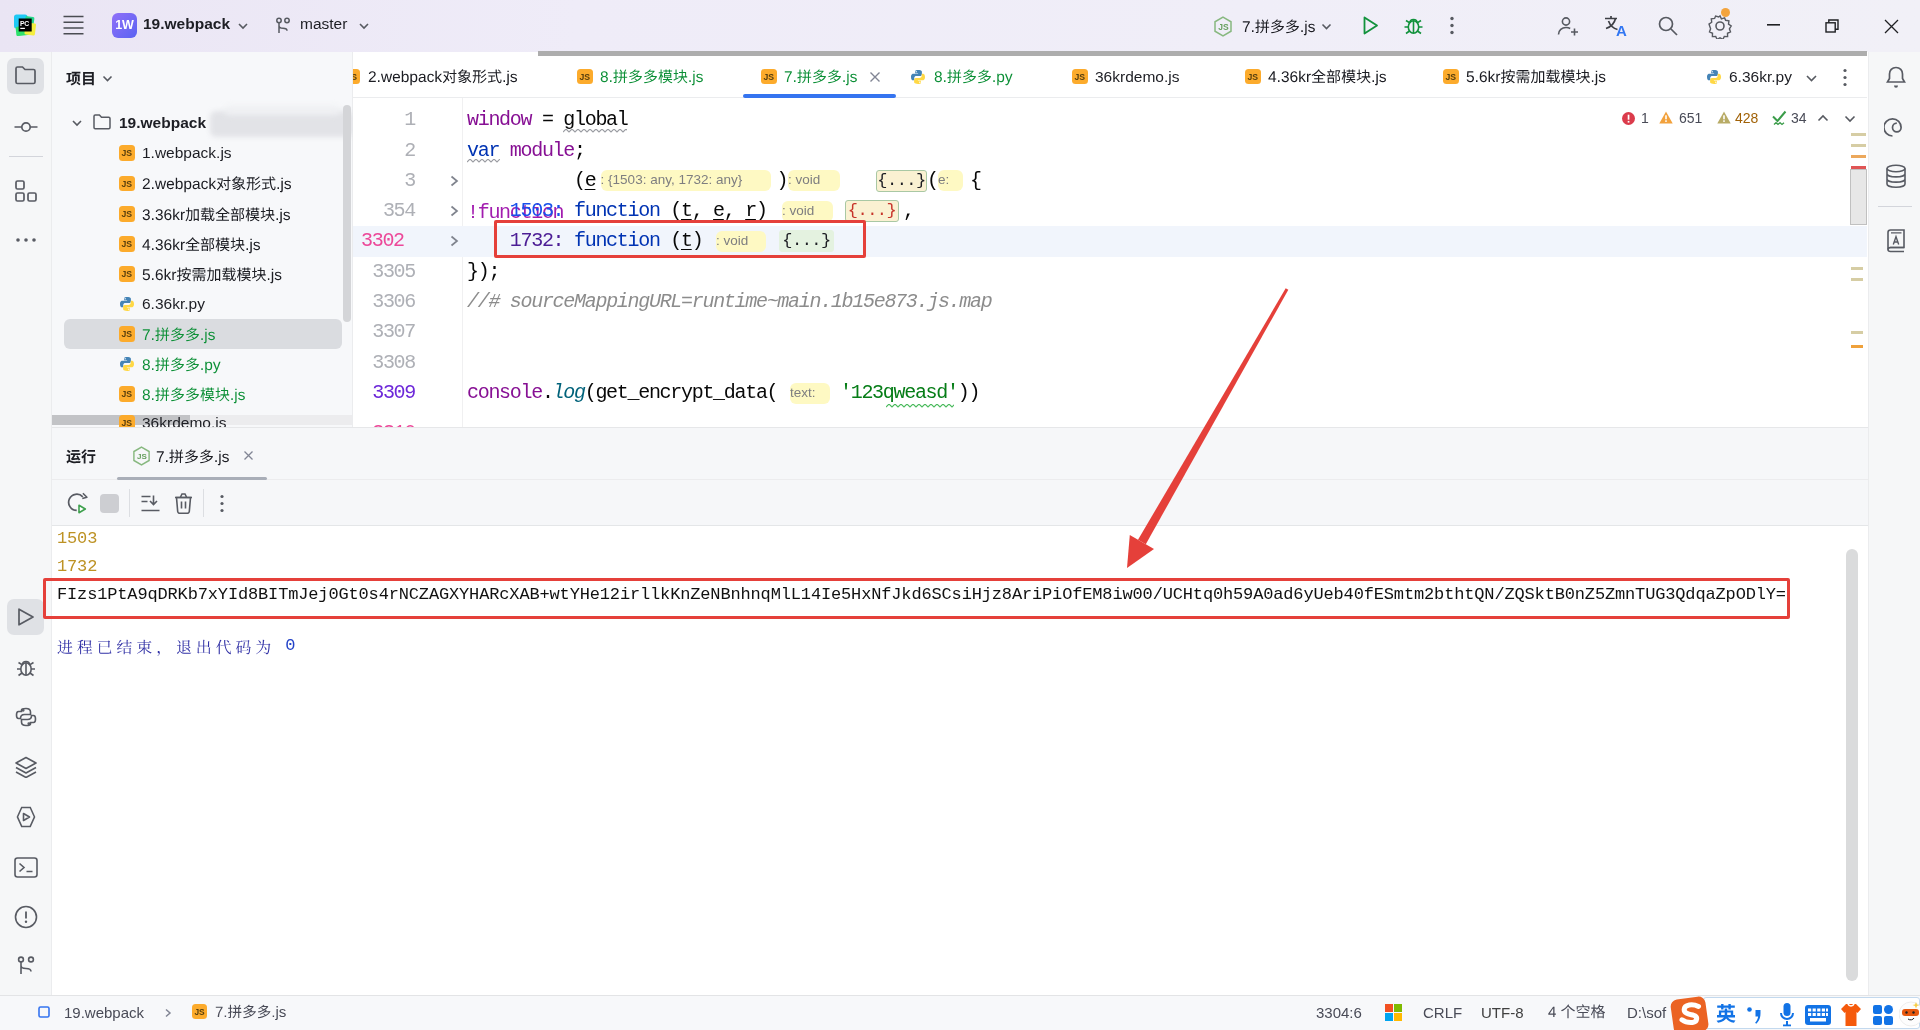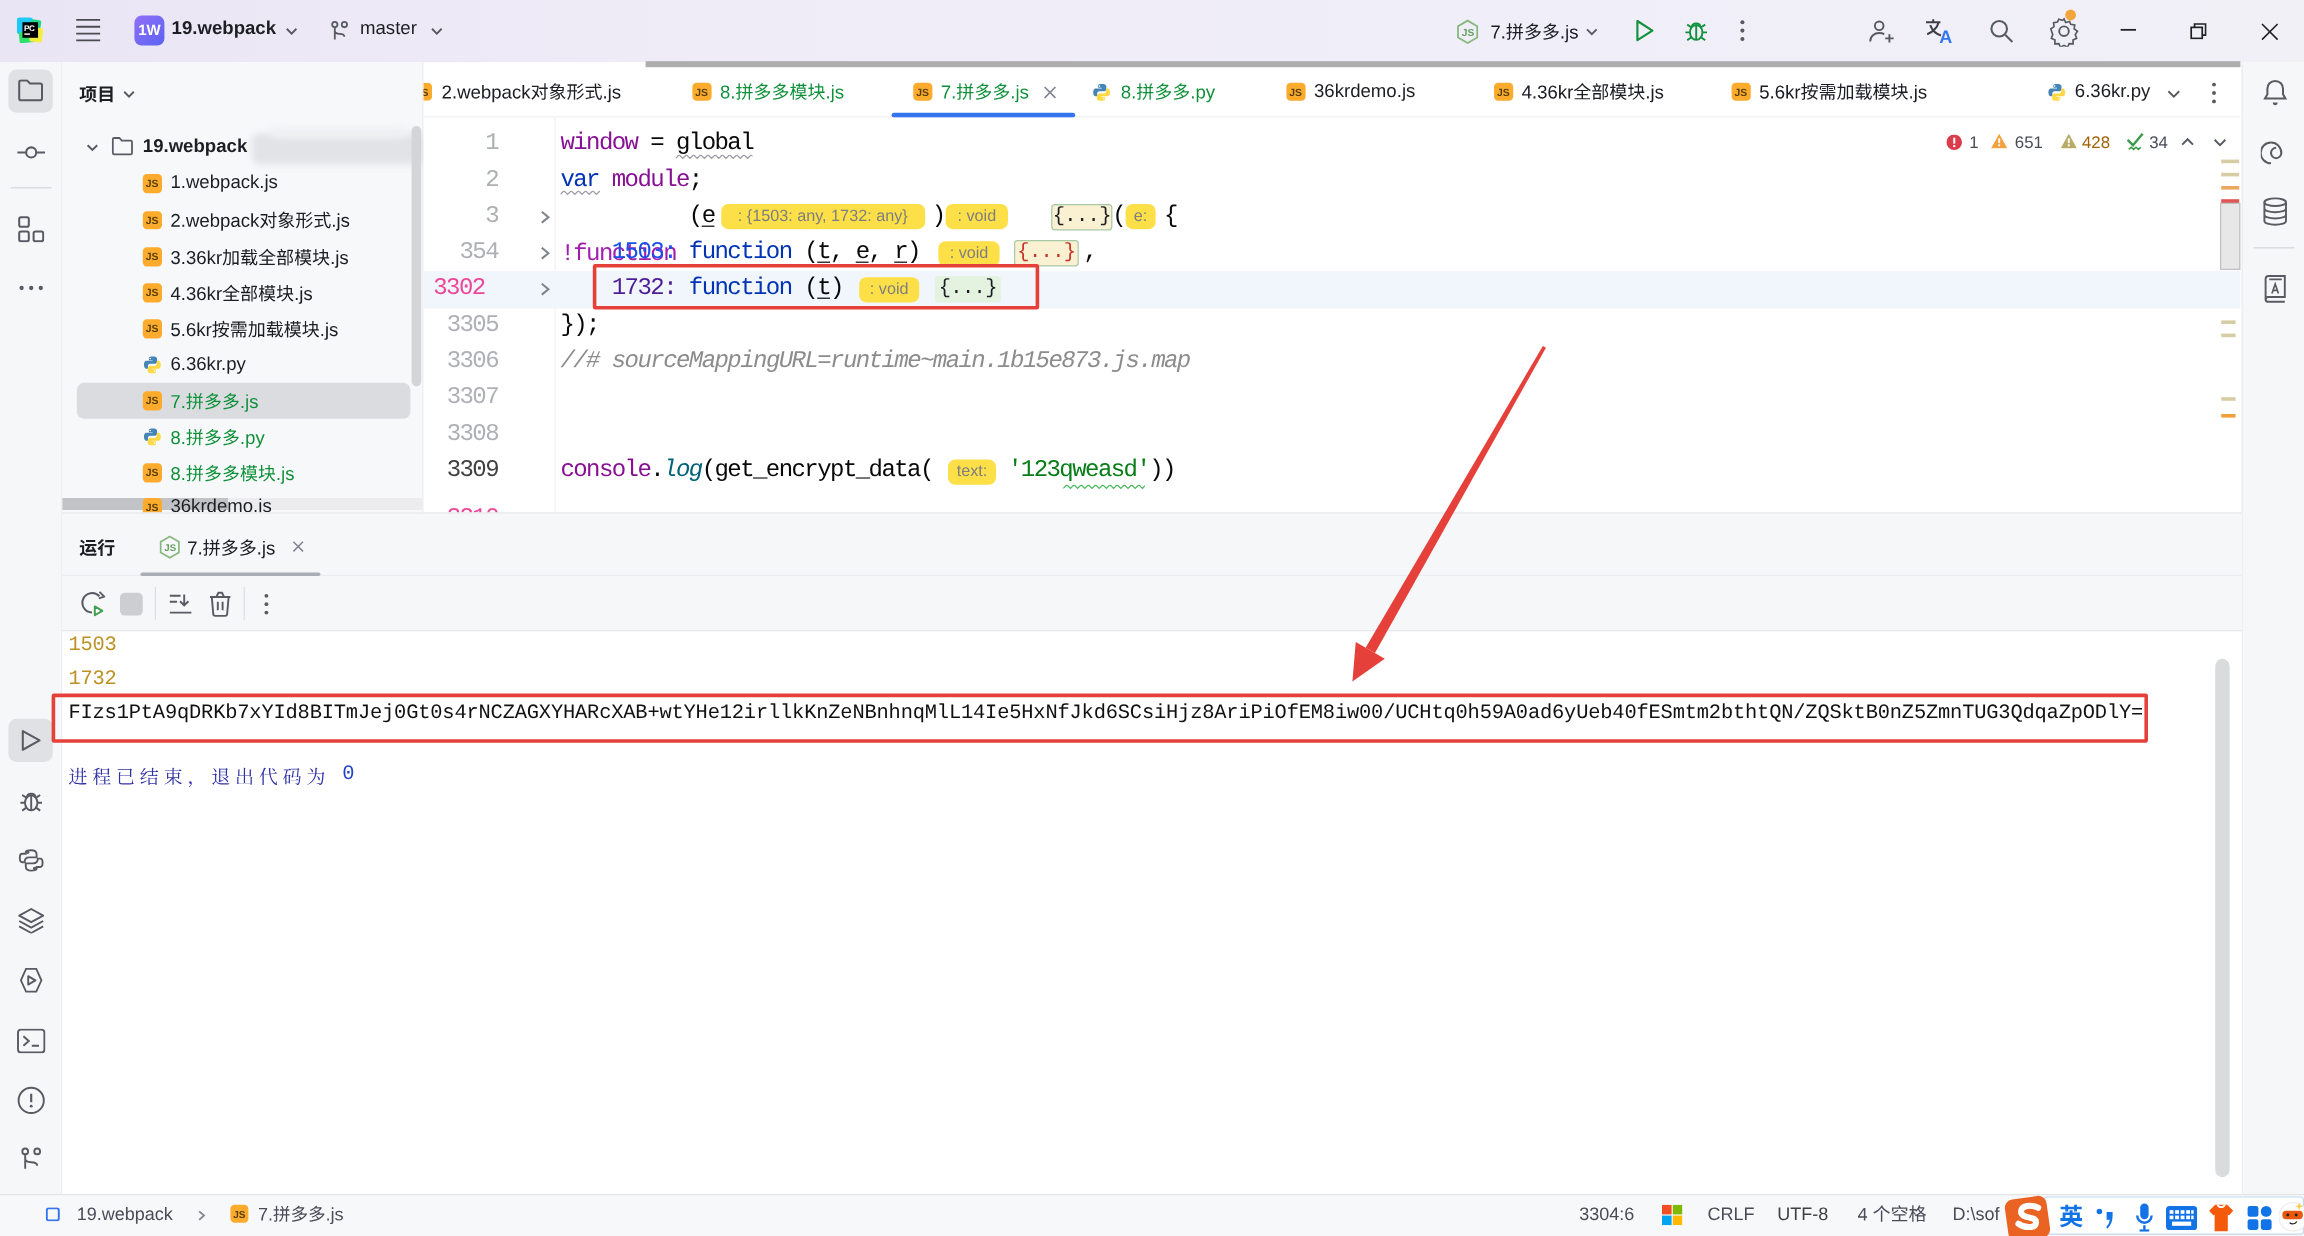--- a/index.html
+++ b/index.html
@@ -1,21 +1,21 @@
 <!DOCTYPE html>
 <html><head><meta charset="utf-8"><style>
 *{margin:0;padding:0;box-sizing:border-box}
 html,body{width:1920px;height:1030px;overflow:hidden;background:#fff}
 body{font-family:"Liberation Sans",sans-serif;position:relative}
 .ab{position:absolute}
 .mono{font-family:"Liberation Mono",monospace;white-space:pre}
 .code{font-size:20px;letter-spacing:-1.3px;line-height:30.3px}
 .con{font-size:17px;letter-spacing:-0.15px;line-height:19px}
 .ui{font-size:15px;color:#1d1e24}
-.chip{position:absolute;background:#fde047;border-radius:6px;color:#7e7e80;font-size:13.5px;text-align:center;line-height:20px;height:21px;white-space:pre}
+.chip{position:absolute;background:#fef9c3;border-radius:6px;color:#7e7e80;font-size:13.5px;line-height:20px;height:21px;white-space:pre}
 svg{display:block}
 </style></head><body>
 <div class="ab" style="left:0;top:0;width:1920px;height:52px;background:linear-gradient(90deg,#eae5f4 0%,#efecf8 30%,#f0eef8 65%,#f1f0f7 100%)"></div>
 <svg class="ab" style="left:14px;top:14px" width="22" height="22" viewBox="0 0 22 22">
 <rect x="0" y="0.5" width="13.5" height="14" rx="2.5" fill="#1fc9f5"></rect>
 <rect x="11" y="2.5" width="9" height="9" rx="1.5" fill="#24d78a" transform="rotate(8 15.5 7)"></rect>
 <rect x="2" y="12" width="15" height="9.5" rx="1.5" fill="#2ee06c" transform="rotate(-6 9.5 17)"></rect>
 <rect x="11" y="9" width="10.5" height="12" rx="1.5" fill="#f5ee3f" transform="rotate(7 16 15)"></rect>
 <rect x="4.7" y="4.5" width="13" height="13" fill="#010101"></rect>
 <text x="6" y="11.5" font-size="6.8" font-weight="bold" fill="#fff" font-family="Liberation Sans" letter-spacing="-0.3">PC</text>
@@ -298,21 +298,21 @@
 <div class="ab" style="left:353px;top:226.45px;width:1514px;height:30.3px;background:#f1f5fc"></div>
 <div class="ab mono code" style="left:404.3px;top:105.25px;color:#aeb0b6">1</div>
 <div class="ab mono code" style="left:404.3px;top:135.55px;color:#aeb0b6">2</div>
 <div class="ab mono code" style="left:404.3px;top:165.85px;color:#aeb0b6">3</div>
 <div class="ab mono code" style="left:382.9px;top:196.15px;color:#aeb0b6">354</div>
 <div class="ab mono code" style="left:361px;top:226.45px;color:#ec4899">3302</div>
 <div class="ab mono code" style="left:372.2px;top:256.75px;color:#aeb0b6">3305</div>
 <div class="ab mono code" style="left:372.2px;top:287.05px;color:#aeb0b6">3306</div>
 <div class="ab mono code" style="left:372.2px;top:317.35px;color:#aeb0b6">3307</div>
 <div class="ab mono code" style="left:372.2px;top:347.65px;color:#aeb0b6">3308</div>
-<div class="ab mono code" style="left:372.2px;top:377.95px;color:#404040">3309</div>
+<div class="ab mono code" style="left:372.2px;top:377.95px;color:#6d28d9">3309</div>
 <div class="ab mono code" style="left:372.2px;top:418px;color:#ec4899">3310</div>
 <svg class="ab" style="left:448px;top:173.85px" width="12" height="14" viewBox="0 0 12 14" fill="none" stroke="#7f838d" stroke-width="1.7">
     <path d="M3.5 2.5l5.5 4.5-5.5 4.5"></path>
   </svg>
 <svg class="ab" style="left:448px;top:204.15px" width="12" height="14" viewBox="0 0 12 14" fill="none" stroke="#7f838d" stroke-width="1.7">
     <path d="M3.5 2.5l5.5 4.5-5.5 4.5"></path>
   </svg>
 <svg class="ab" style="left:448px;top:234.45px" width="12" height="14" viewBox="0 0 12 14" fill="none" stroke="#7f838d" stroke-width="1.7">
     <path d="M3.5 2.5l5.5 4.5-5.5 4.5"></path>
   </svg>

